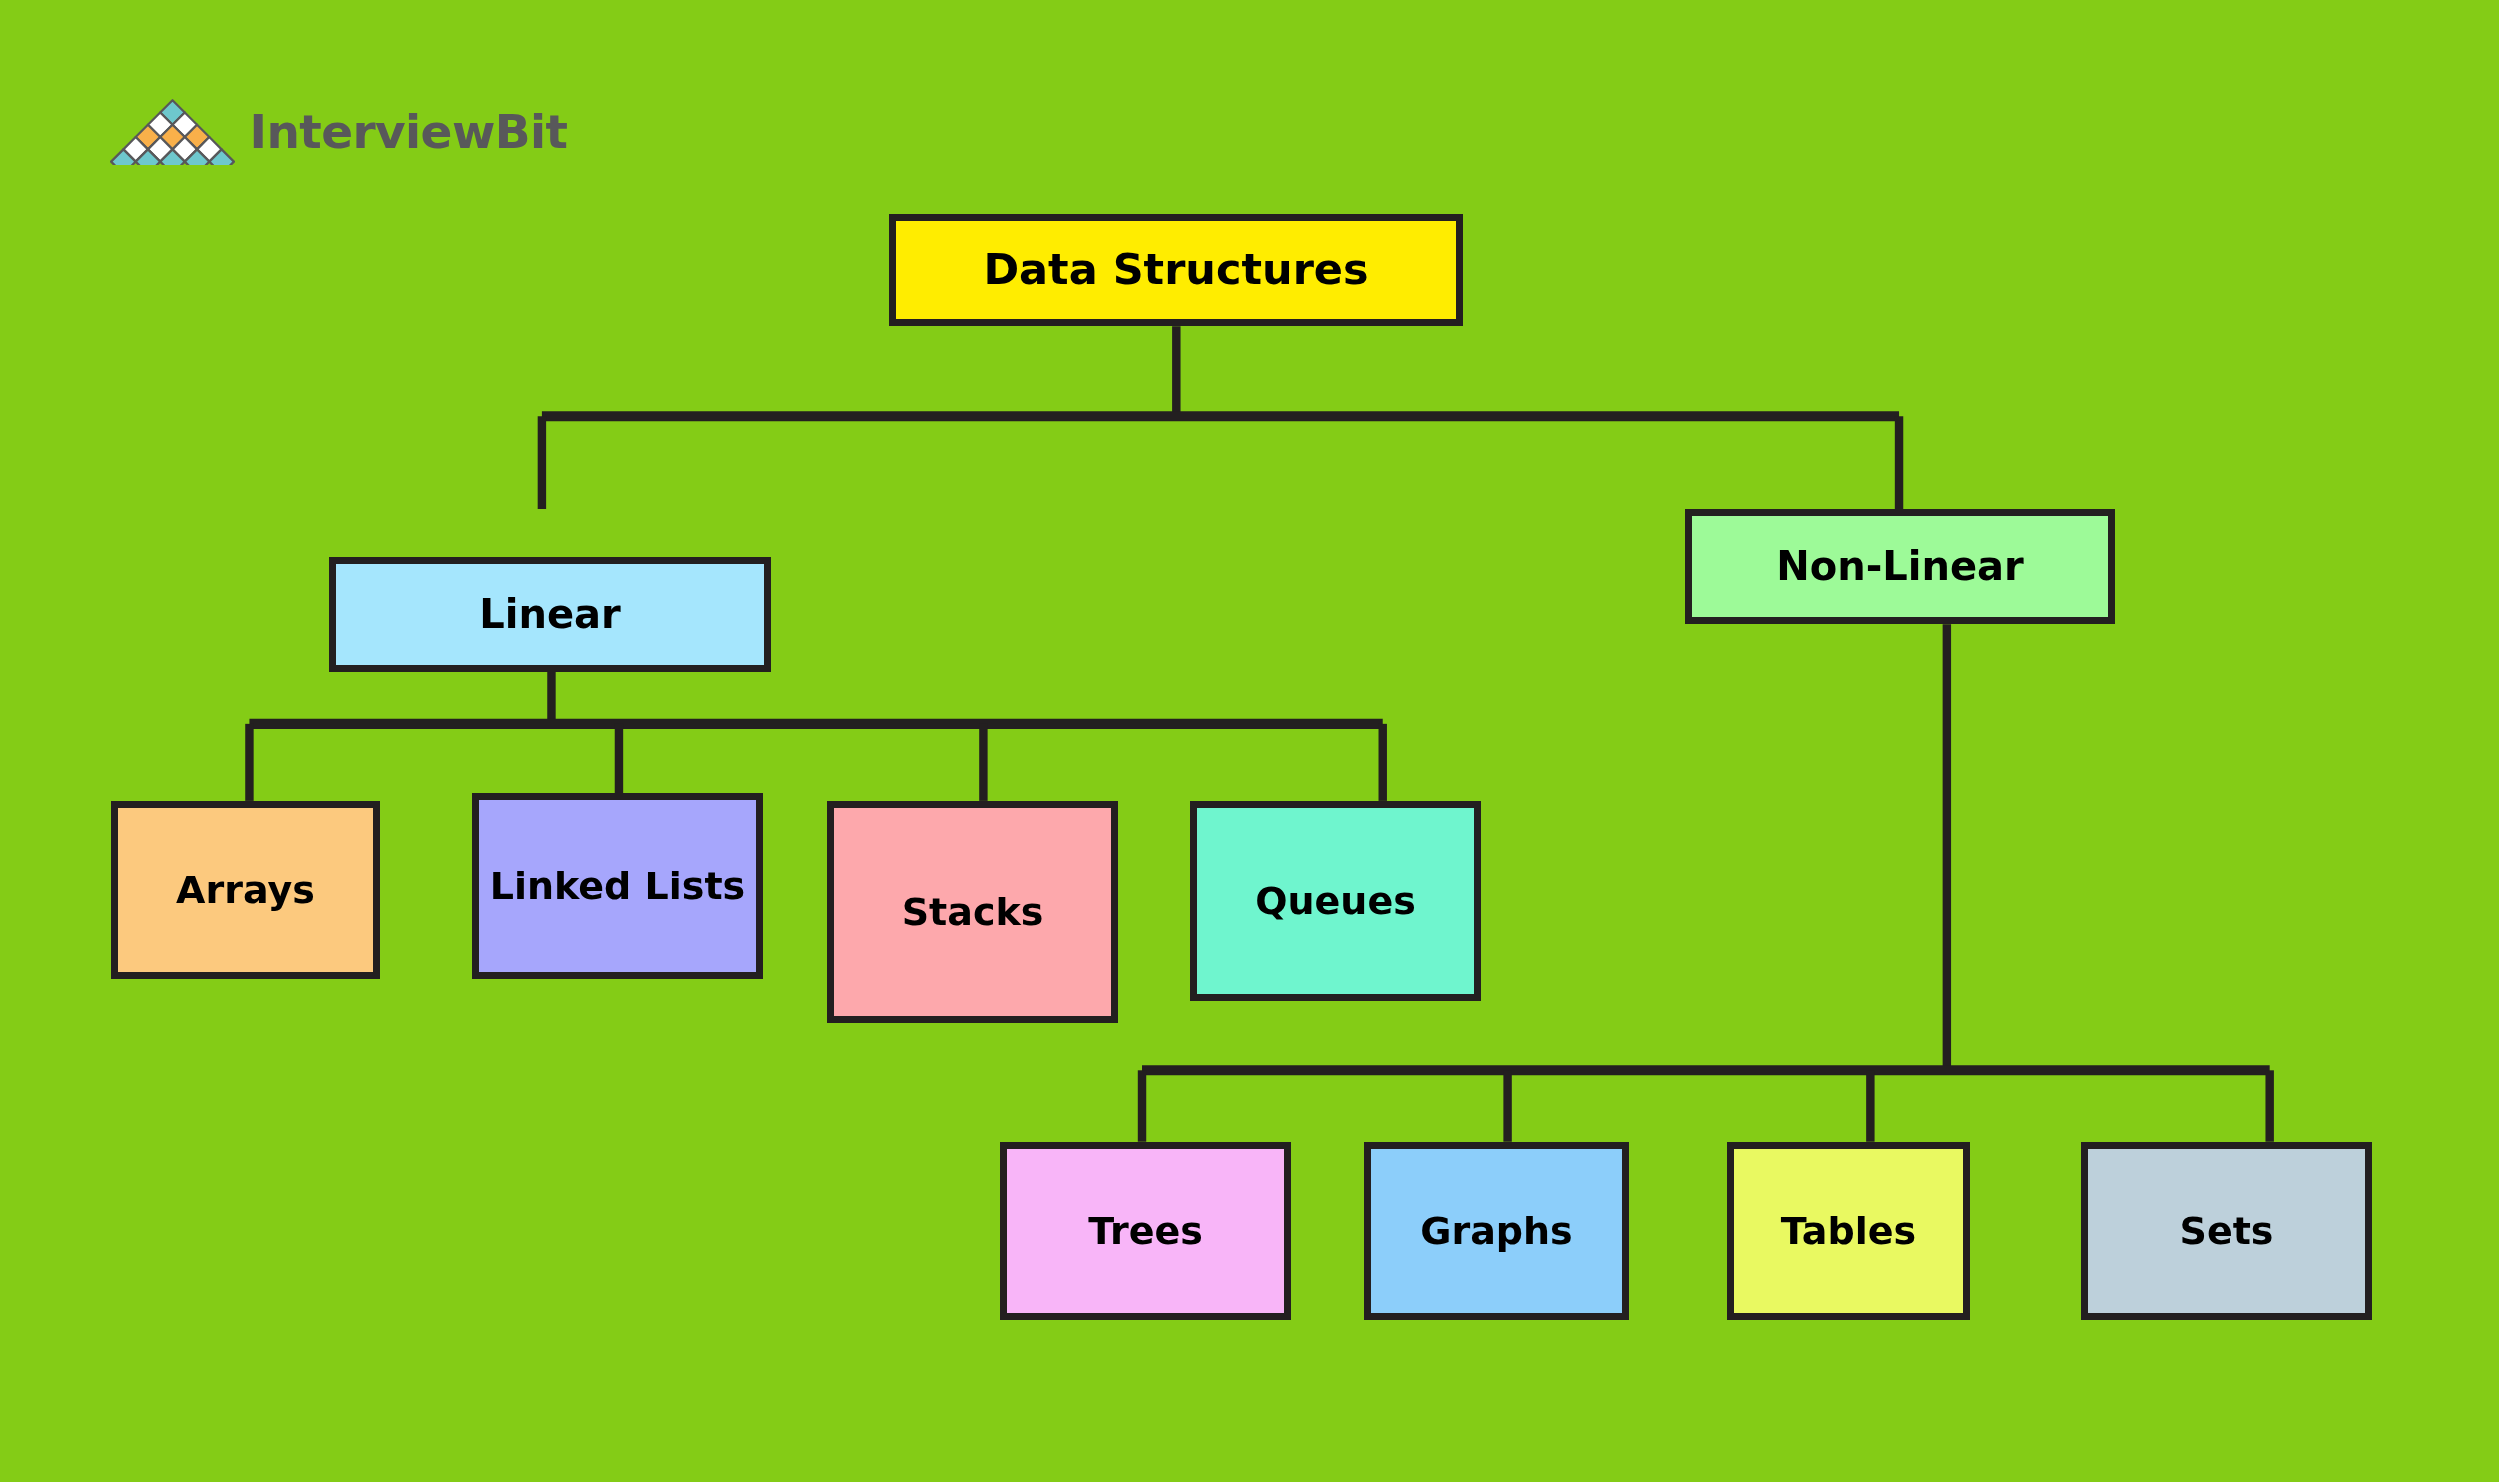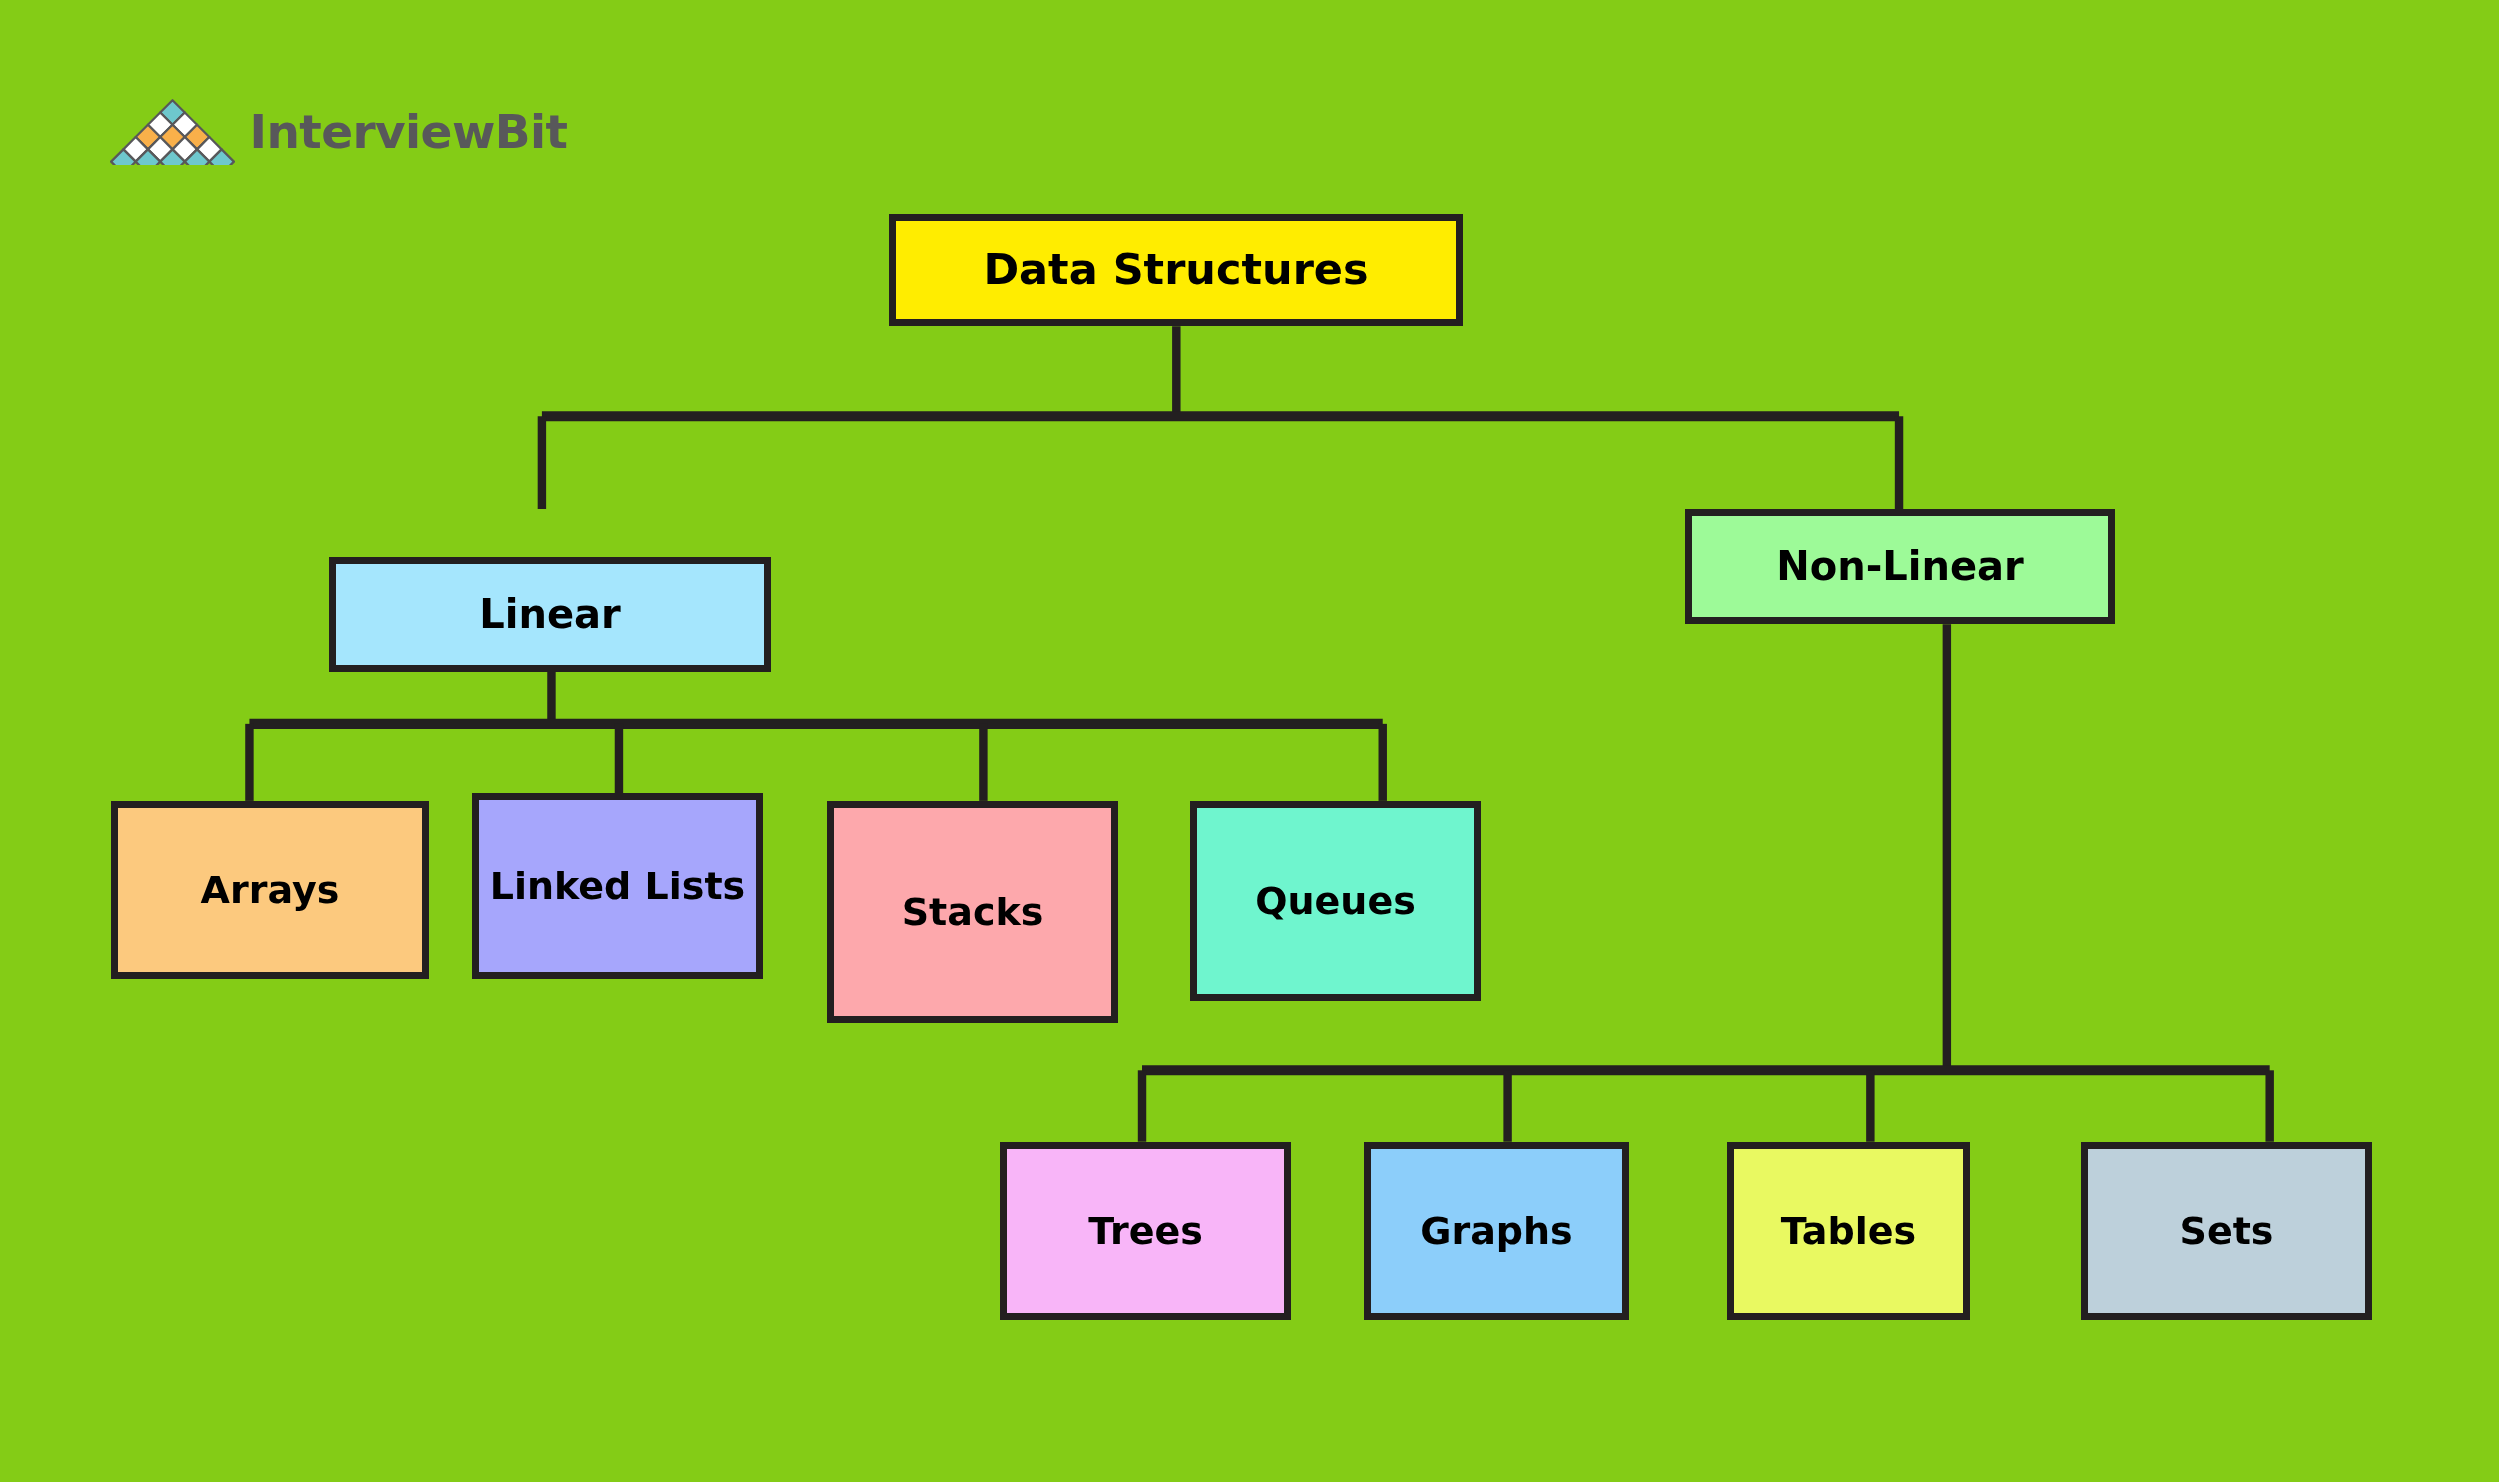--- a/index.html
+++ b/index.html
@@ -133,21 +133,21 @@
     <span class="lbl">Data Structures</span>
   </div>
 
   <div class="node lvl2" id="n-l2-0" style="left: 329px; top: 509px; width: 442px; height: 115px; background: rgb(165, 230, 253); border-color: rgb(35, 31, 32); color: rgb(0, 0, 0); margin-top: 48px;">
     <span class="lbl">Linear</span>
   </div>
   <div class="node lvl2" id="n-l2-1" style="left: 1685px; top: 509px; width: 430px; height: 115px; background: rgb(157, 250, 152); border-color: rgb(35, 31, 32); color: rgb(0, 0, 0);">
     <span class="lbl">Non-Linear</span>
   </div>
 
-  <div class="node lvl3" id="n-lc-0" style="left: 111px; top: 801px; width: 318px; height: 178px; background: rgb(252, 201, 126); border-color: rgb(35, 31, 32); color: rgb(0, 0, 0);">
+  <div class="node lvl3" id="n-lc-0" style="left: 111px; top: 801px; width: 269px; height: 178px; background: rgb(252, 201, 126); border-color: rgb(35, 31, 32); color: rgb(0, 0, 0);">
     <span class="lbl">Arrays</span>
   </div>
   <div class="node lvl3" id="n-lc-1" style="left: 472px; top: 793px; width: 291px; height: 186px; background: rgb(166, 166, 252); border-color: rgb(35, 31, 32); color: rgb(0, 0, 0);">
     <span class="lbl">Linked Lists</span>
   </div>
   <div class="node lvl3" id="n-lc-2" style="left: 827px; top: 801px; width: 291px; height: 222px; background: rgb(253, 168, 172); border-color: rgb(35, 31, 32); color: rgb(0, 0, 0);">
     <span class="lbl">Stacks</span>
   </div>
   <div class="node lvl3" id="n-lc-3" style="left: 1190px; top: 801px; width: 291px; height: 200px; background: rgb(111, 245, 206); border-color: rgb(35, 31, 32); color: rgb(0, 0, 0);">
     <span class="lbl">Queues</span>

